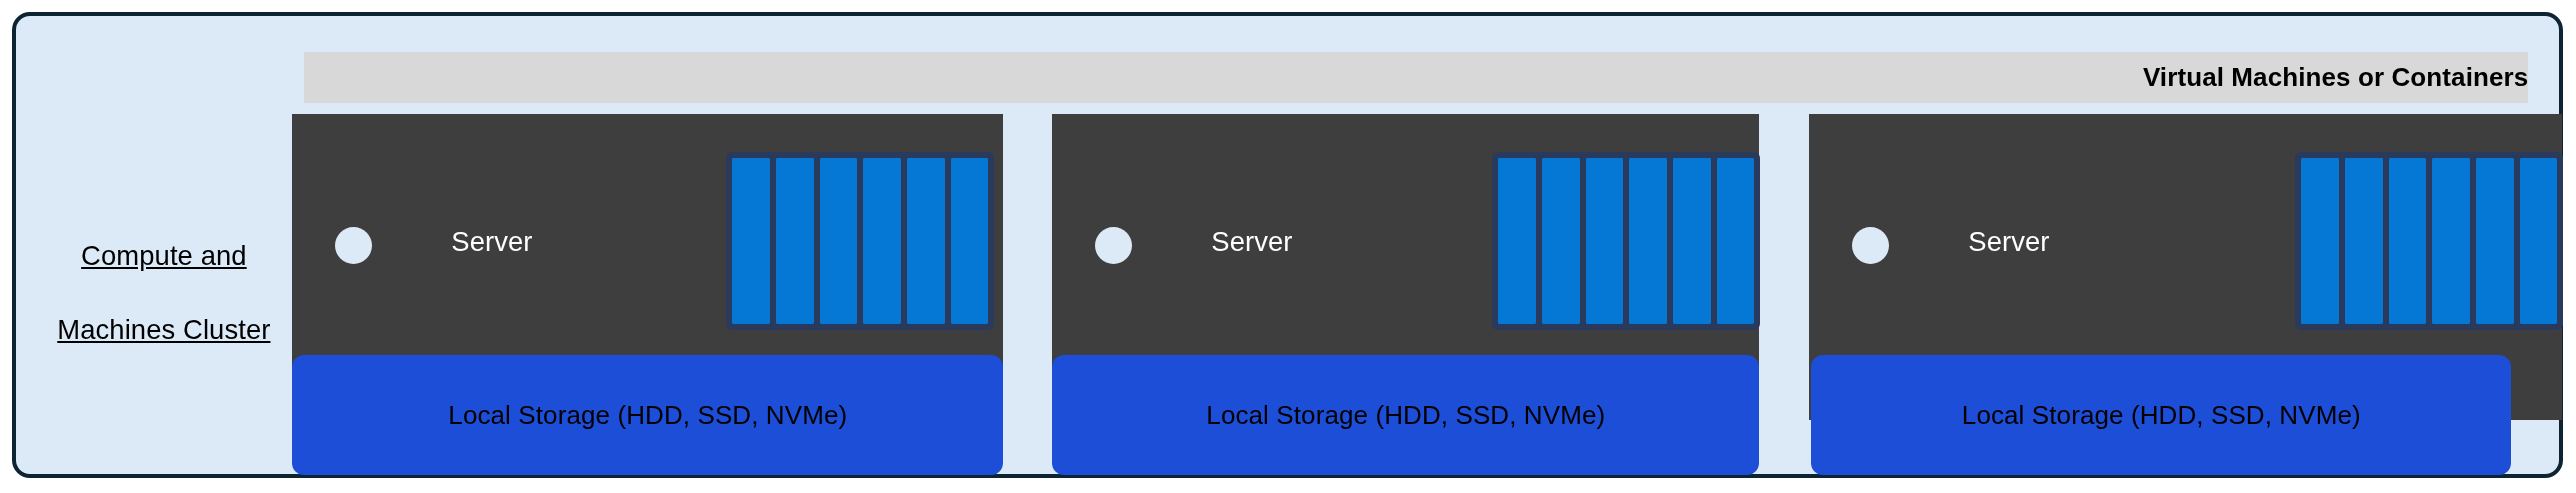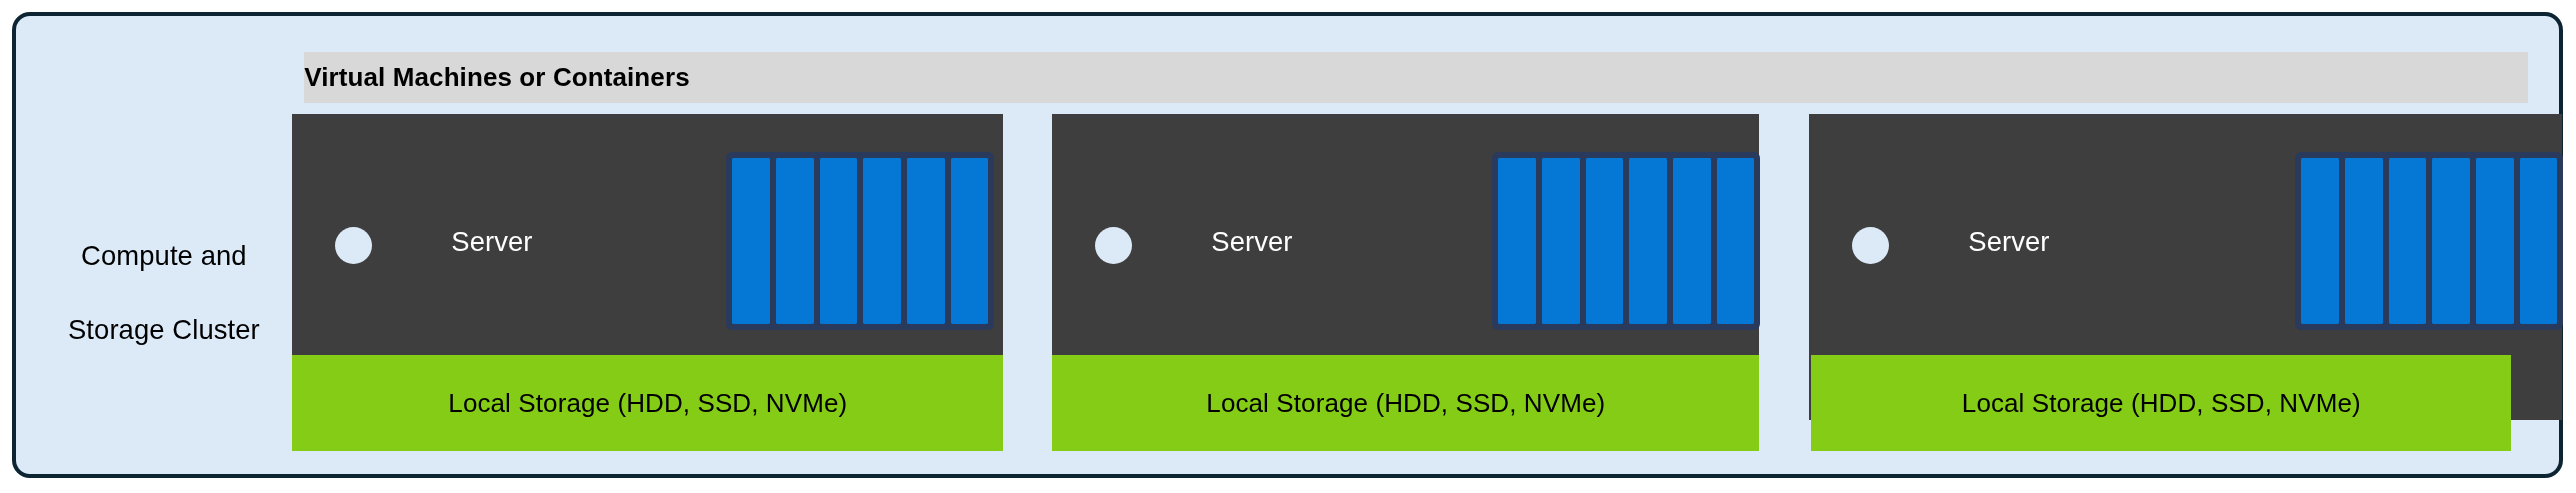--- a/index.html
+++ b/index.html
@@ -41,34 +41,35 @@
     left: 20.6px;
     top: 184px;
     width: 254px;
     text-align: center;
     color: #000000;
     font-size: 27.4px;
     line-height: 37px;
     font-weight: 400;
     letter-spacing: 0.1px;
     white-space: pre-line;
+    text-decoration: underline;
   }
   .cluster-label span { display: block; }
 
   
   .vm-banner {
     position: absolute;
     left: 288px;
     top: 36px;
     width: 2224px;
     height: 51px;
     background: #D8D8D8;
     display: flex;
     align-items: center;
-    justify-content: flex-start;
+    justify-content: flex-end;
   }
   .vm-banner-title {
     font-size: 26px;
     font-weight: bold;
     color: #000000;
     letter-spacing: 0.1px;
   }
 
   
   .node {
@@ -120,43 +121,44 @@
   .disk-bay {
     flex: 1 1 0;
     background: #0478D4;
     border-radius: 1.4px;
   }
 
   
   .storage-strip {
     position: absolute;
     top: 339px;
-    height: 96px;
-    background: #84cc16;
+    height: 120px;
+    background: #1d4ed8;
     display: flex;
     align-items: center;
     justify-content: center;
+    border-radius: 12px;
   }
   .storage-label {
     font-size: 26px;
     color: #000000;
     font-weight: 400;
     letter-spacing: 0.1px;
   }
 </style>
 </head>
 <body>
 
 <div id="canvas">
 
   <div class="cluster-frame">
 
     <div class="cluster-label">
       <span>Compute and</span>
-      <span>Storage Cluster</span>
+      <span>Machines Cluster</span>
     </div>
 
     <div class="vm-banner">
       <div class="vm-banner-title">Virtual Machines or Containers</div>
     </div>
 
     <div class="node" style="left:276px; width:711px;">
       <div class="server-box" style="width:711px;">
         <div class="led"></div>
         <div class="server-name">Server</div>

